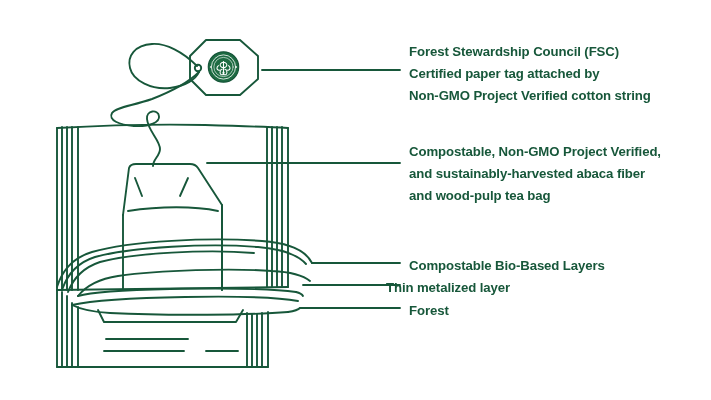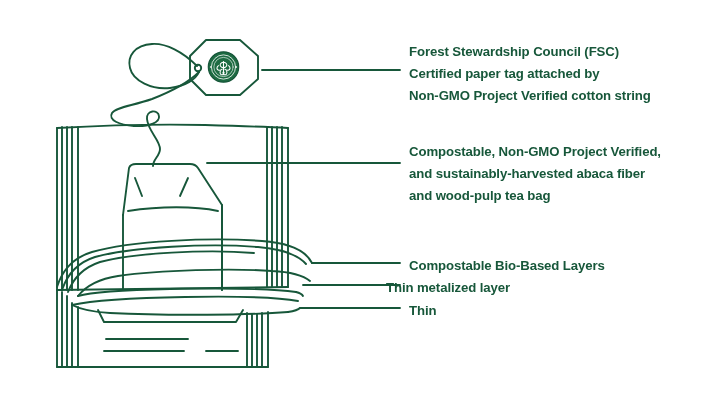--- a/index.html
+++ b/index.html
@@ -218,15 +218,15 @@
 Non-GMO Project Verified cotton string</div>
 
   <div class="callout" id="callout-3">Compostable Bio-Based Layers</div>
 
   <div class="callout" id="callout-2">Compostable, Non-GMO Project Verified,
 and sustainably-harvested abaca fiber
 and wood-pulp tea bag</div>
 
   <div class="callout" id="callout-4">Thin metalized layer</div>
 
-  <div class="callout" id="callout-5">Thin</div>
+  <div class="callout" id="callout-5">Forest</div>
 
 </div>
 
 </body></html>

